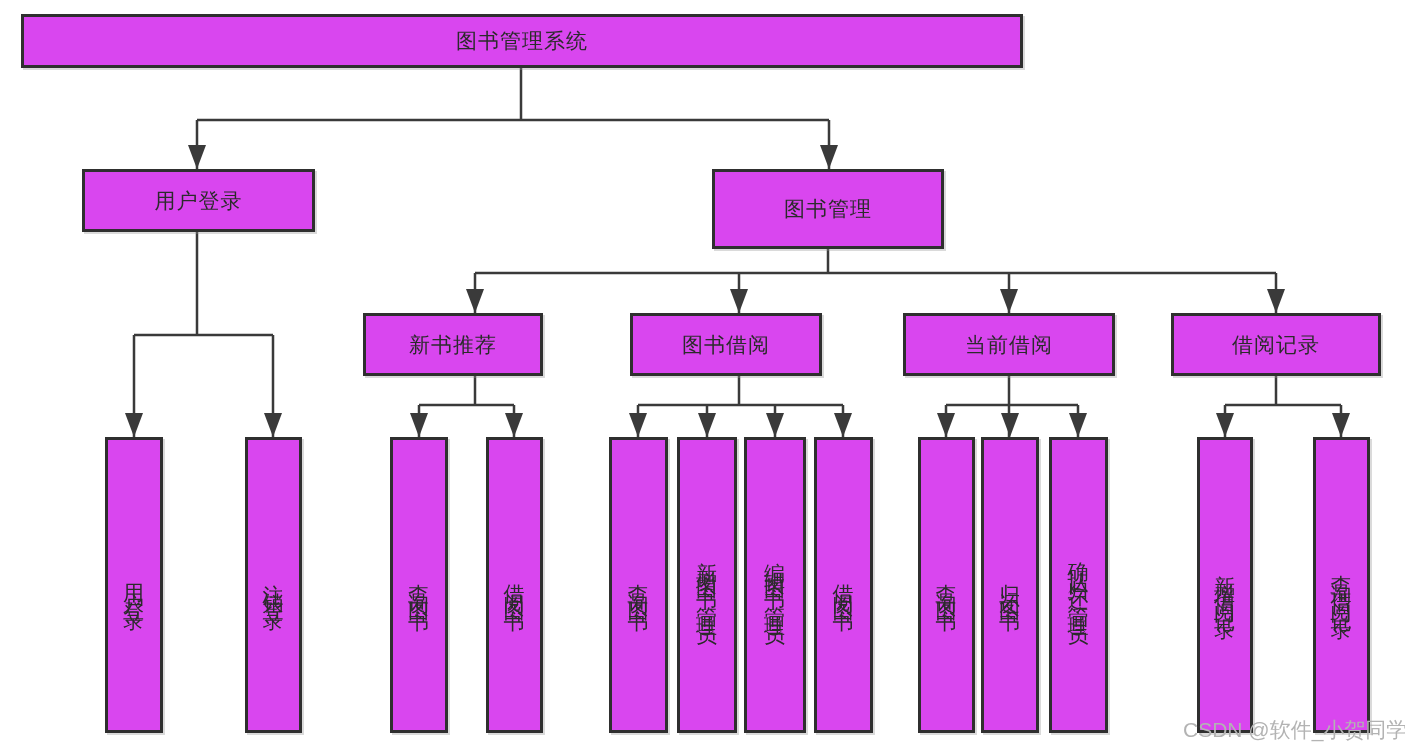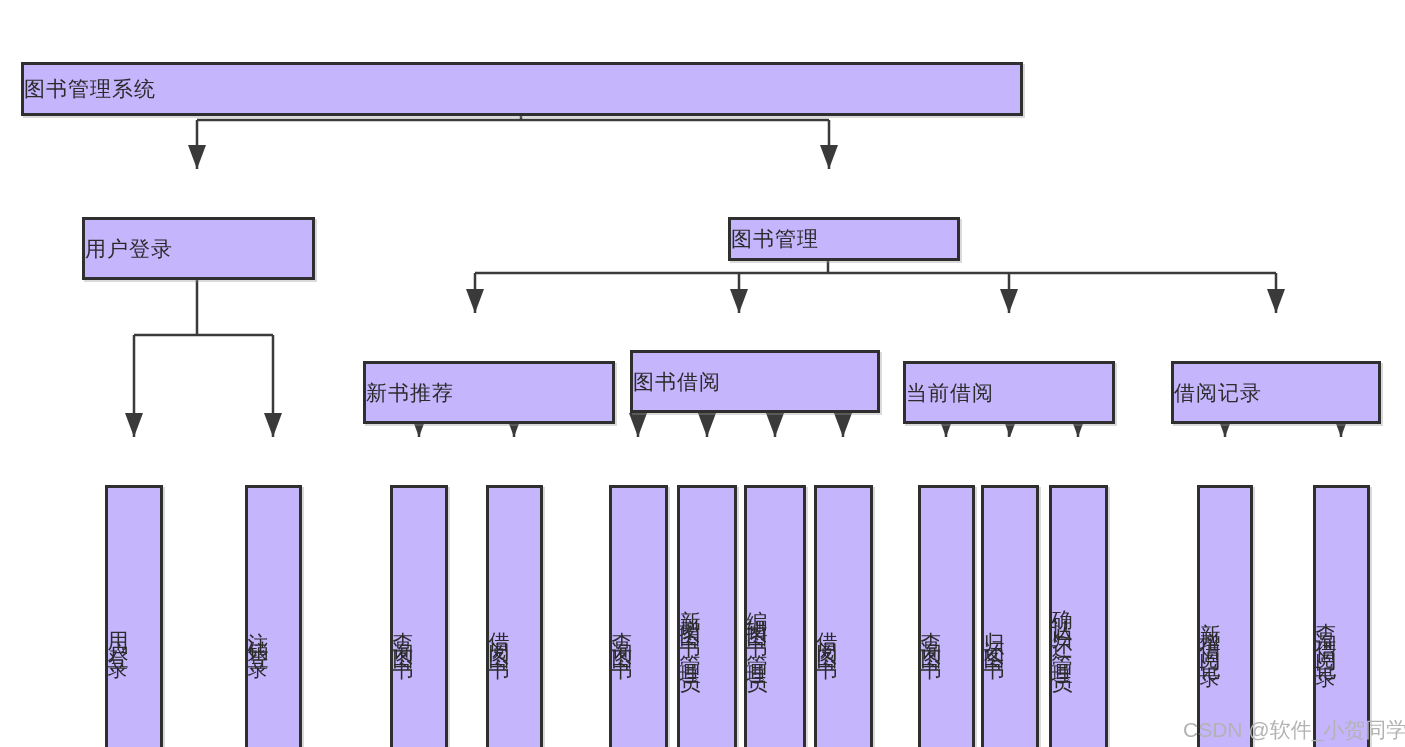--- a/index.html
+++ b/index.html
@@ -8,28 +8,27 @@
     position:relative;
     width:1405px;height:747px;
     background:#ffffff;
     font-family:"Liberation Sans","DejaVu Sans",sans-serif;
     overflow:hidden;
   }
   .wires{position:absolute;left:0;top:0;z-index:1;}
   .node{
     position:absolute;
     box-sizing:border-box;
-    background:#c4b5fd;
+    background:#d946ef;
     border:3px solid #2f2f2f;
     box-shadow:2px 2px 0 rgba(150,150,150,0.35);
     display:flex;
     align-items:center;
-    justify-content:flex-start;
+    justify-content:center;
     z-index:2;
-    margin-top:48px;
   }
   .hlabel{
     color:#2b2b2b;
     font-size:21px;
     letter-spacing:1px;
     white-space:nowrap;
   }
   .vlabel{
     writing-mode:vertical-rl;
     color:#2b2b2b;
@@ -95,28 +94,28 @@
     </g>
   </svg>
 
   <div class="node" style="left:21px;top:14px;width:1002px;height:54px">
     <span class="hlabel">图书管理系统</span>
   </div>
 
   <div class="node" style="left:82px;top:169px;width:233px;height:63px">
     <span class="hlabel">用户登录</span>
   </div>
-  <div class="node" style="left:728px;top:169px;width:232px;height:44px">
+  <div class="node" style="left:712px;top:169px;width:232px;height:80px">
     <span class="hlabel">图书管理</span>
   </div>
 
-  <div class="node" style="left:363px;top:313px;width:252px;height:63px">
+  <div class="node" style="left:363px;top:313px;width:180px;height:63px">
     <span class="hlabel">新书推荐</span>
   </div>
-  <div class="node" style="left:630px;top:302px;width:250px;height:63px">
+  <div class="node" style="left:630px;top:313px;width:192px;height:63px">
     <span class="hlabel">图书借阅</span>
   </div>
   <div class="node" style="left:1171px;top:313px;width:210px;height:63px">
     <span class="hlabel">借阅记录</span>
   </div>
   <div class="node" style="left:903px;top:313px;width:212px;height:63px">
     <span class="hlabel">当前借阅</span>
   </div>
 
   <div class="node" style="left:105px;top:437px;width:58px;height:296px">

